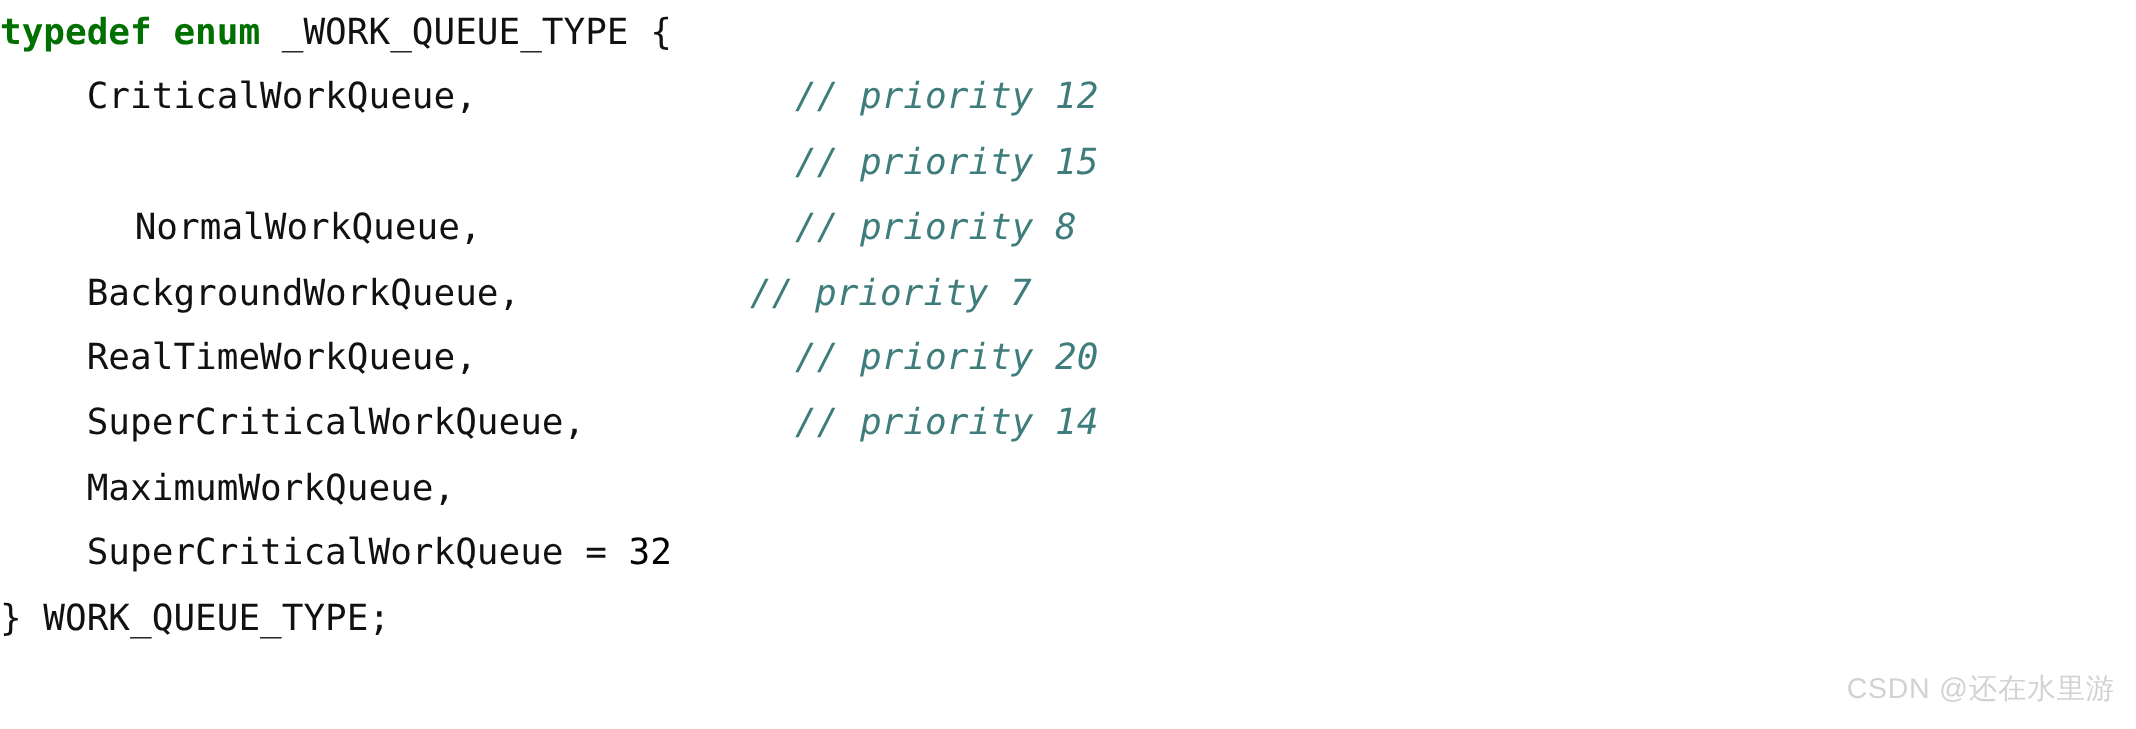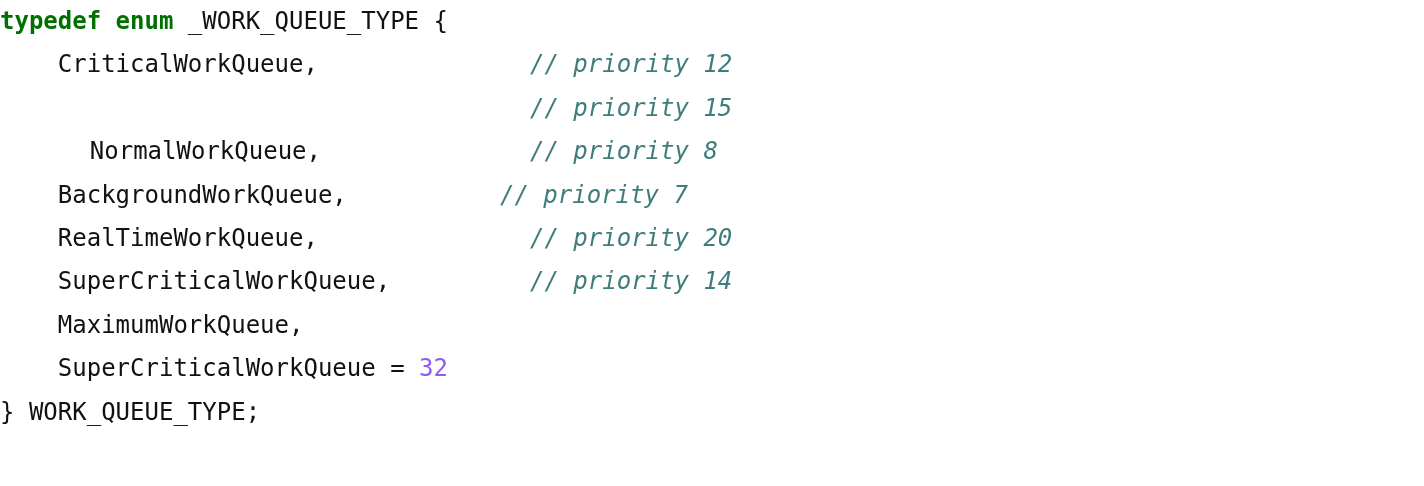--- a/index.html
+++ b/index.html
@@ -36,21 +36,21 @@
     white-space: pre;
   }
   .tok-keyword {
     color: #007000;
     font-weight: bold;
   }
   .tok-plain {
     color: #111111;
   }
   .tok-number {
-    color: #8b5cf6;
+    color: #000000;
   }
   .tok-comment {
     color: #3f7c7c;
     font-style: italic;
   }
   .comment-col {
     display: inline-block;
     white-space: pre;
   }
   .watermark {
@@ -73,13 +73,14 @@
       <div class="code-line" style="position: relative;"><span class="ln-inner"><span class="tok-plain">    </span><span class="tok-plain">CriticalWorkQueue,</span></span><span class="tok-comment comment-col" style="position: absolute; left: 530px;">// priority 12</span></div>
       <div class="code-line" style="position: relative;"><span class="ln-inner"><span class="tok-plain">    </span></span><span class="tok-comment comment-col" style="position: absolute; left: 530px; text-align: right;">// priority 15</span></div>
       <div class="code-line" style="position: relative; padding-left: 32px;"><span class="ln-inner"><span class="tok-plain">    </span><span class="tok-plain">NormalWorkQueue,</span></span><span class="tok-comment comment-col" style="position: absolute; left: 530px;">// priority 8</span></div>
       <div class="code-line" style="position: relative;"><span class="ln-inner"><span class="tok-plain">    </span><span class="tok-plain">BackgroundWorkQueue,</span></span><span class="tok-comment comment-col" style="position: absolute; left: 500px;">// priority 7</span></div>
       <div class="code-line" style="position: relative;"><span class="ln-inner"><span class="tok-plain">    </span><span class="tok-plain">RealTimeWorkQueue,</span></span><span class="tok-comment comment-col" style="position: absolute; left: 530px;">// priority 20</span></div>
       <div class="code-line" style="position: relative;"><span class="ln-inner"><span class="tok-plain">    </span><span class="tok-plain">SuperCriticalWorkQueue,</span></span><span class="tok-comment comment-col" style="position: absolute; left: 530px;">// priority 14</span></div>
       <div class="code-line"><span class="ln-inner"><span class="tok-plain">    </span><span class="tok-plain">MaximumWorkQueue,</span></span></div>
       <div class="code-line"><span class="ln-inner"><span class="tok-plain">    </span><span class="tok-plain">SuperCriticalWorkQueue = </span><span class="tok-number">32</span></span></div>
       <div class="code-line"><span class="ln-inner"><span class="tok-plain">} WORK_QUEUE_TYPE;</span></span></div>
     </div>
+  <div class="watermark">CSDN @还在水里游</div>
 </div>
 
 </body></html>

